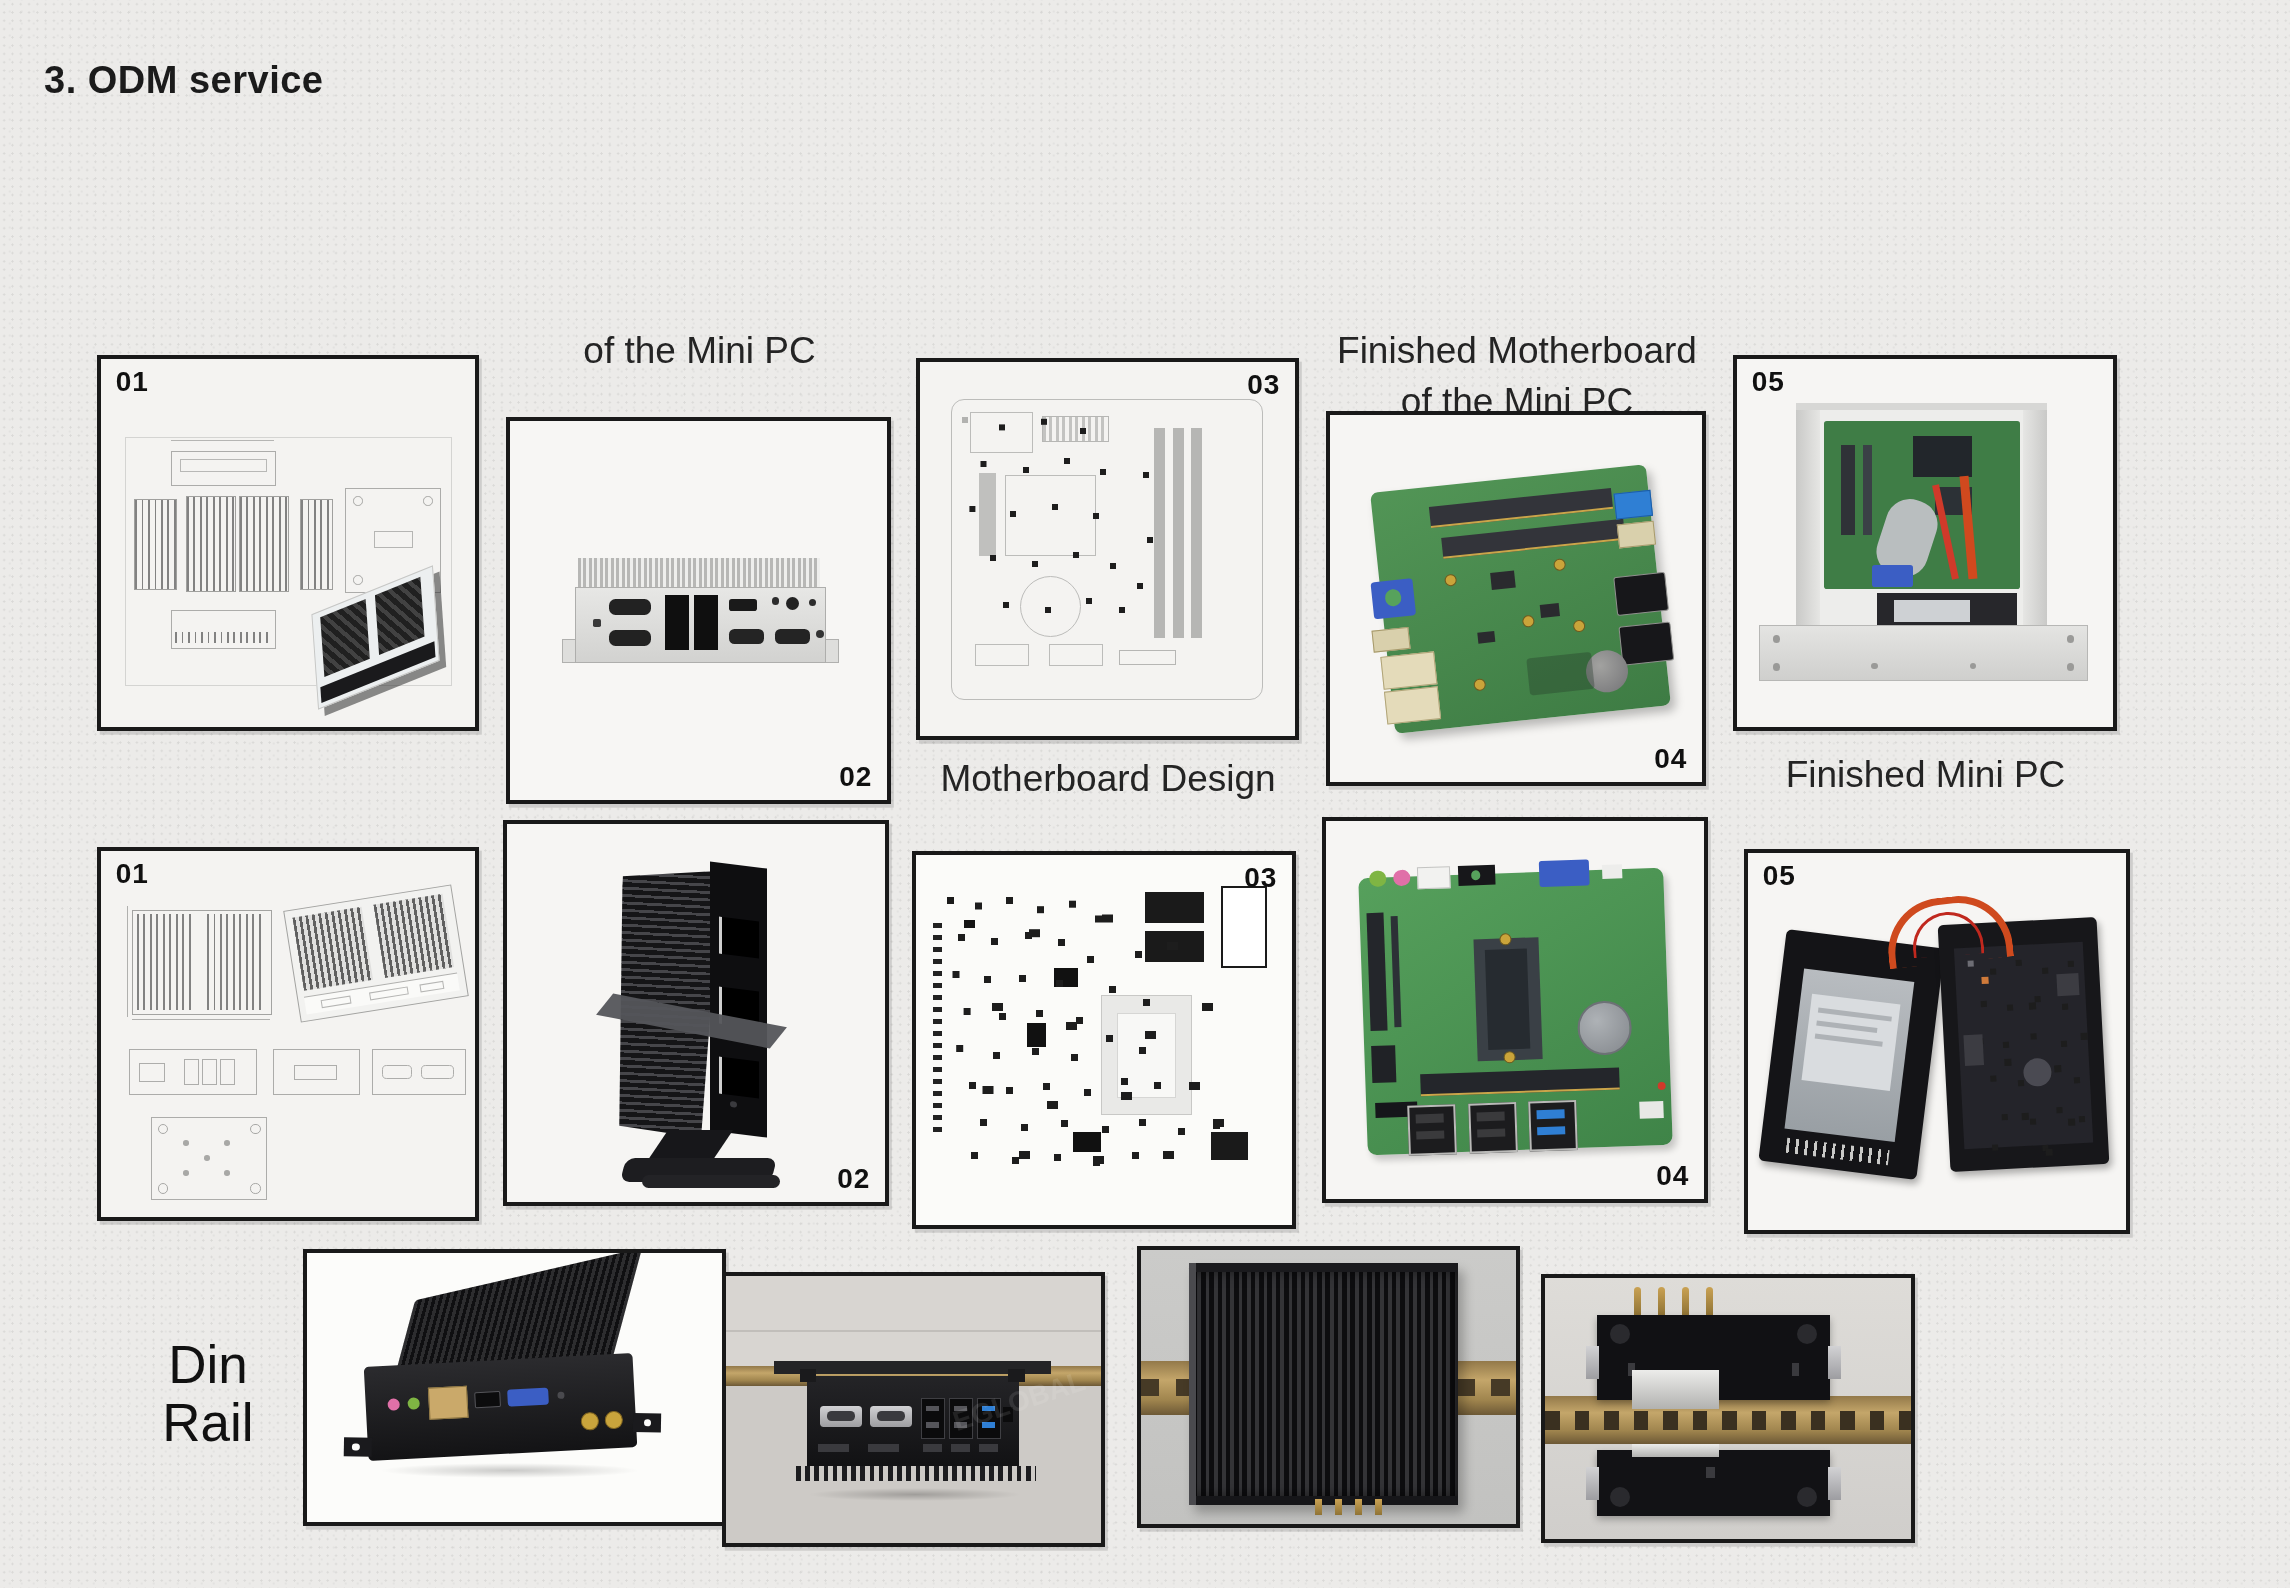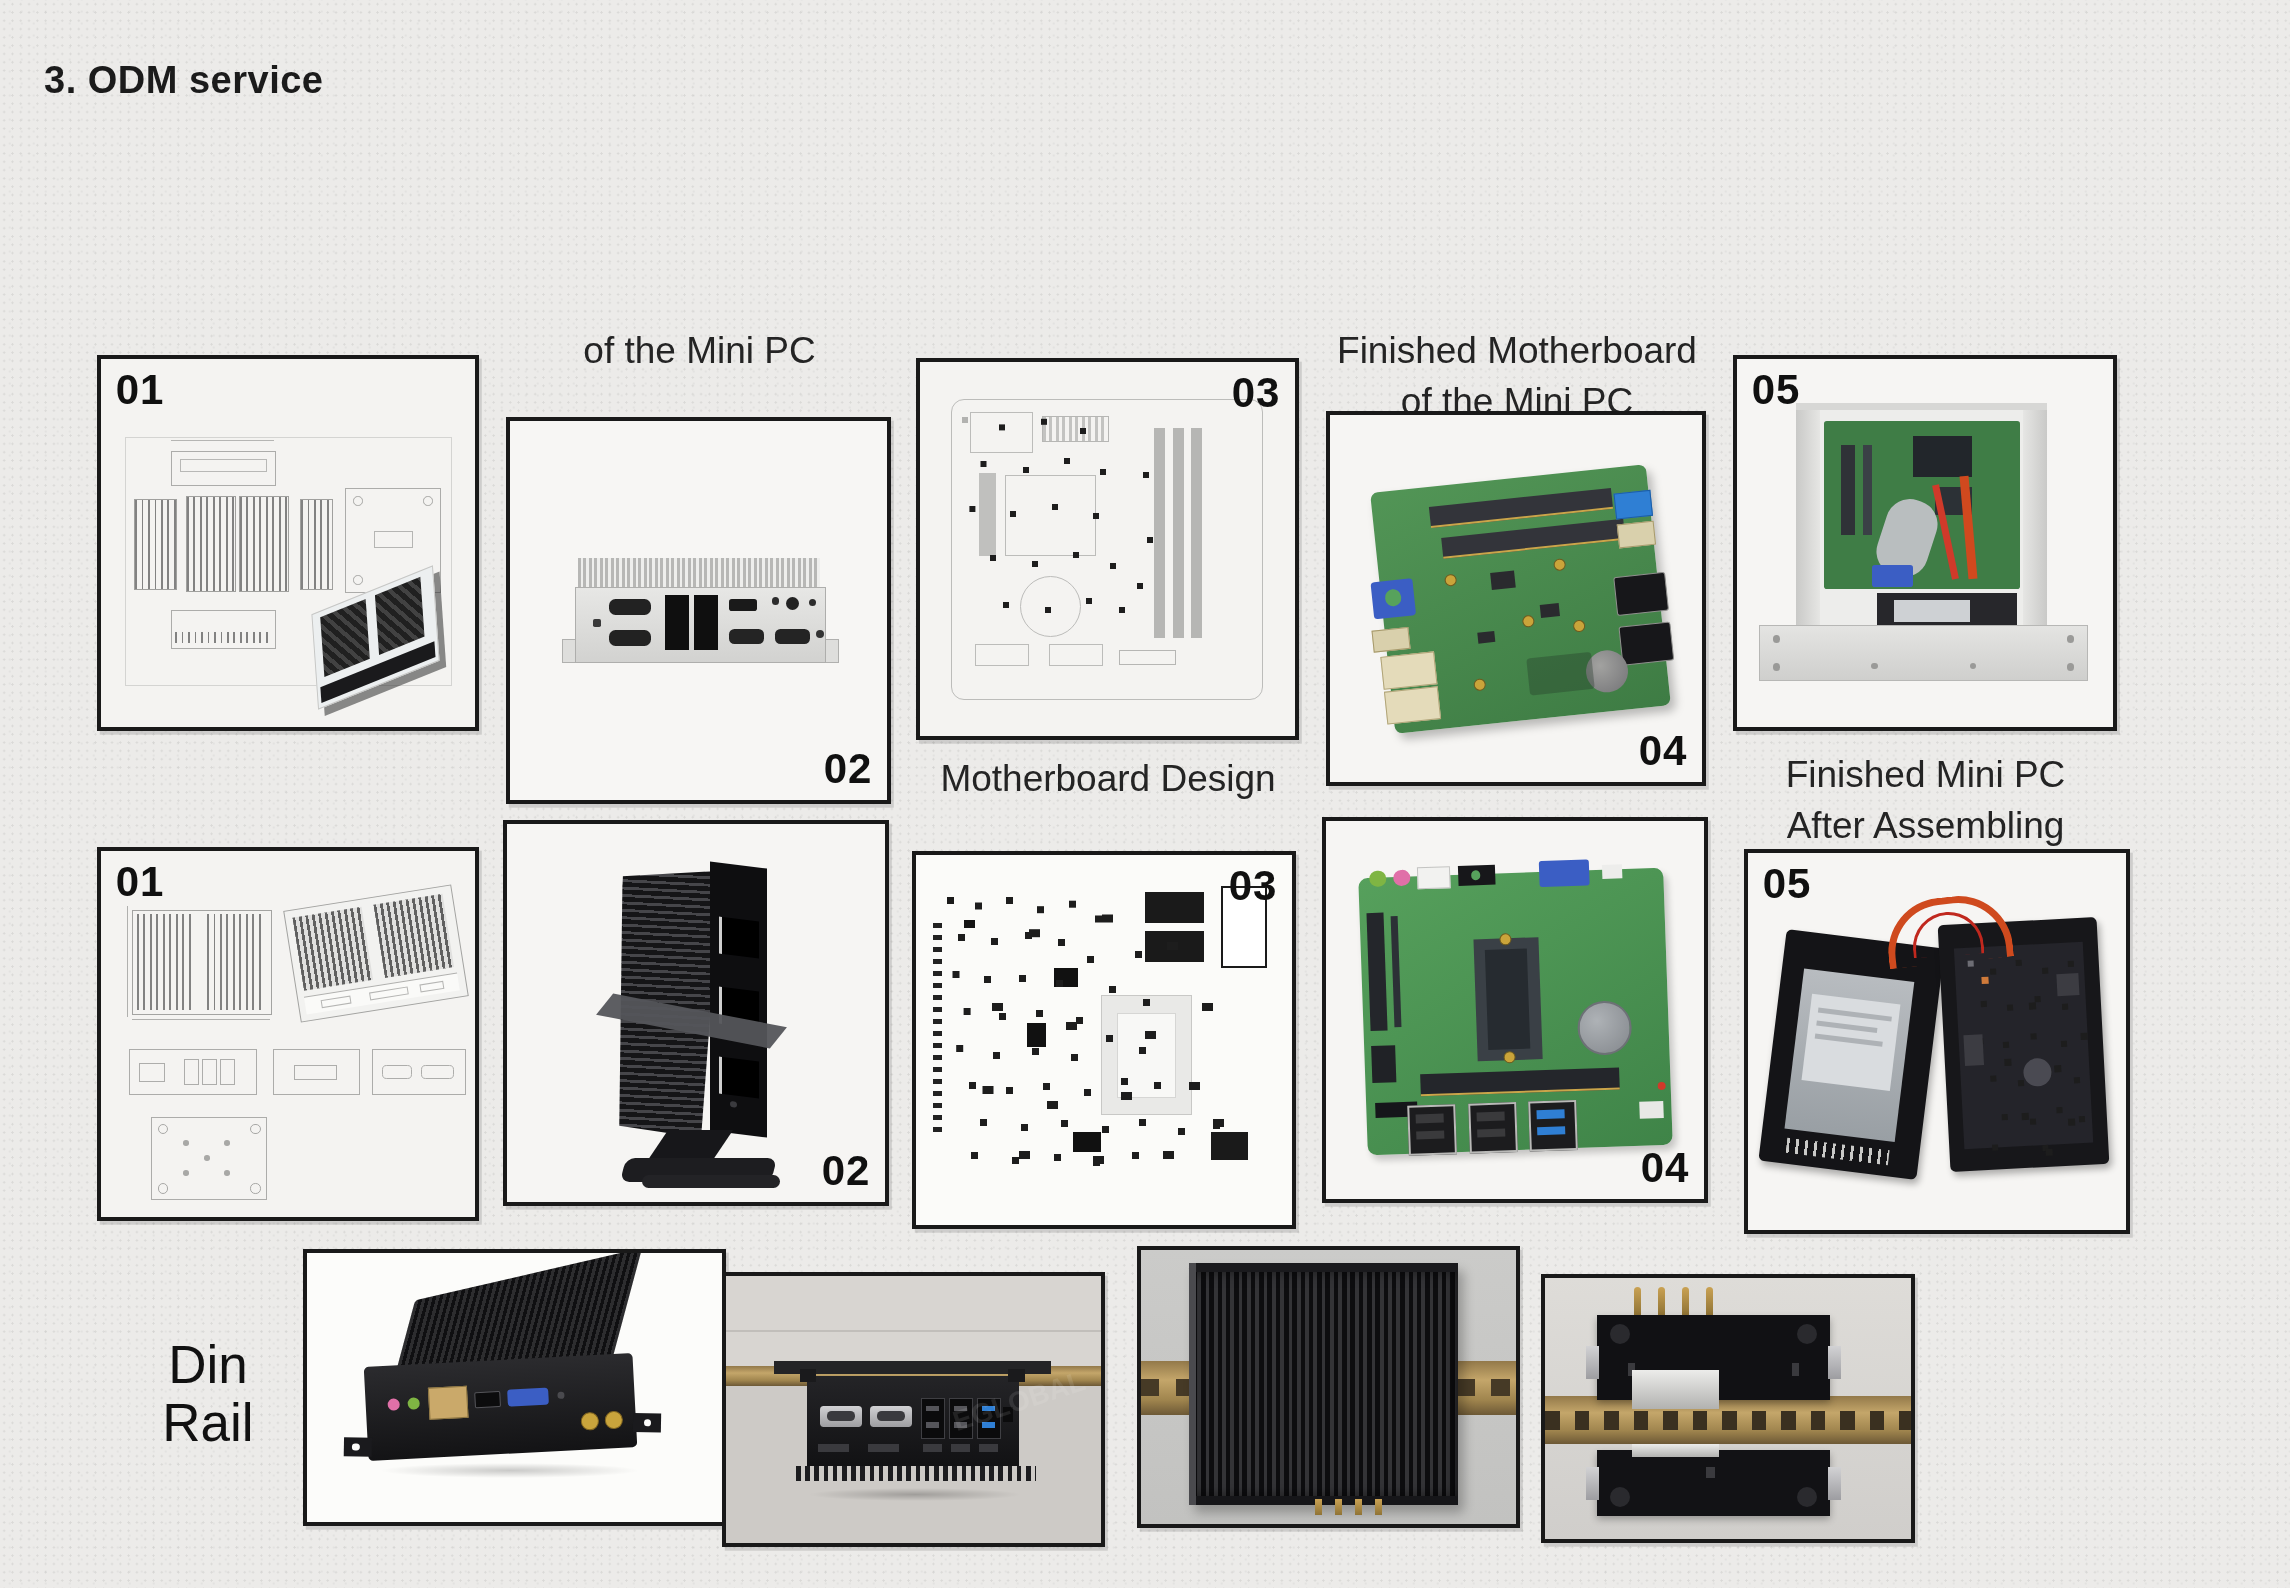--- a/index.html
+++ b/index.html
@@ -29,21 +29,21 @@
     font-size:37px;line-height:53px;color:#1f1f1f;
   }
   .box{
     position:absolute;
     border:4.6px solid #191919;
     background:#f4f3f1;
     box-shadow:2.8px 3.7px 0 rgba(70,70,70,0.18);
   }
   .scene{position:absolute;left:0;top:0;right:0;bottom:0;overflow:hidden;}
   .num{
-    position:absolute;font-size:42px;font-weight:bold;color:#101010;z-index:5;
+    position:absolute;font-size:28px;font-weight:bold;color:#101010;z-index:5;
     letter-spacing:0.9px;
   }
   .num.tl{top:7.4px;left:14.8px;}
   .num.tr{top:7.4px;right:14.8px;}
   .num.br{bottom:7.4px;right:14.8px;}
   .caption{
     position:absolute;font-size:37px;line-height:51px;color:#242424;
     text-align:center;
   }
   .hatchV{
@@ -225,21 +225,20 @@
         <div class="abs dot" style="right:13px;top:9.2px;width:7.4px;height:7.4px;background:#9a9a98;"></div>
         <div class="abs dot" style="left:13px;bottom:9.2px;width:7.4px;height:7.4px;background:#9a9a98;"></div>
         <div class="abs dot" style="right:13px;bottom:9.2px;width:7.4px;height:7.4px;background:#9a9a98;"></div>
         <div class="abs dot" style="left:111px;bottom:11px;width:6.5px;height:6.5px;background:#9a9a98;"></div>
         <div class="abs dot" style="right:111px;bottom:11px;width:6.5px;height:6.5px;background:#9a9a98;"></div>
       </div>
     </div>
   </div>
   <div class="caption" style="left:1733px;top:749px;width:385px;">
     <div>Finished Mini PC</div>
-    <div>After Assembling</div>
   </div>
 
   <div class="box" style="left:97px;top:847px;width:374px;height:366px;">
     <div class="num tl">01</div>
     <div class="scene">
       <div class="abs" style="left:31px;top:59px;width:138px;height:103px;border:0.9px solid #a3a3a1;">
         <div class="abs hatchV" style="left:3.7px;top:2.8px;width:57px;height:96px;border:none;"></div>
         <div class="abs hatchV" style="left:74px;top:2.8px;width:57px;height:96px;border:none;"></div>
       </div>
       <div class="abs" style="left:26px;top:55px;width:0.9px;height:111px;background:#b0b0ae;"></div>

